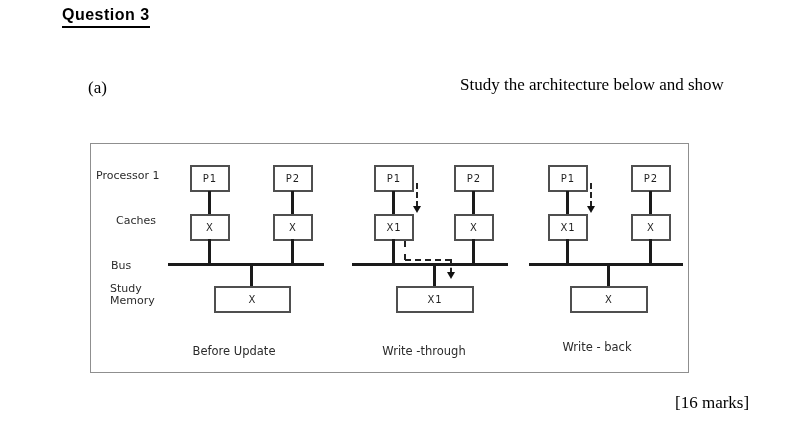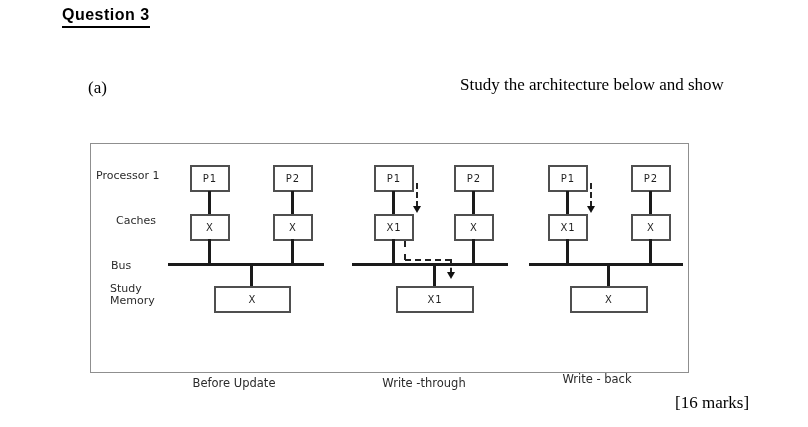--- a/index.html
+++ b/index.html
@@ -19,21 +19,21 @@
            font-family:"DejaVu Sans",sans-serif;color:#2b2b2b;}
   .rowlabel{position:absolute;font-size:11px;line-height:12px;color:#2b2b2b;white-space:nowrap;}
   .nodebox{position:absolute;width:40px;height:27px;border:2px solid #4f4f4f;background:#fff;
            box-sizing:border-box;display:flex;align-items:center;justify-content:center;
            font-size:10px;letter-spacing:1px;color:#1f1f1f;}
   .membox{position:absolute;height:27px;border:2px solid #4f4f4f;background:#fff;
           box-sizing:border-box;display:flex;align-items:center;justify-content:center;
           font-size:10px;letter-spacing:1px;color:#1f1f1f;}
   .vline{position:absolute;width:3px;background:#1a1a1a;}
   .bus{position:absolute;height:3px;background:#1a1a1a;top:119px;}
-  .caption{position:absolute;font-size:11.5px;color:#2b2b2b;white-space:nowrap;transform:translateX(-50%);margin-top:32px;}
+  .caption{position:absolute;font-size:11.5px;color:#2b2b2b;white-space:nowrap;transform:translateX(-50%);}
   .dashv{position:absolute;width:0;border-left:2px dashed #222;}
   .dashh{position:absolute;height:0;border-top:2px dashed #222;}
   .arrowhead{position:absolute;width:0;height:0;
              border-left:4px solid transparent;border-right:4px solid transparent;
              border-top:7px solid #111;}
 </style>
 </head>
 <body>
 
 <div class="page">

